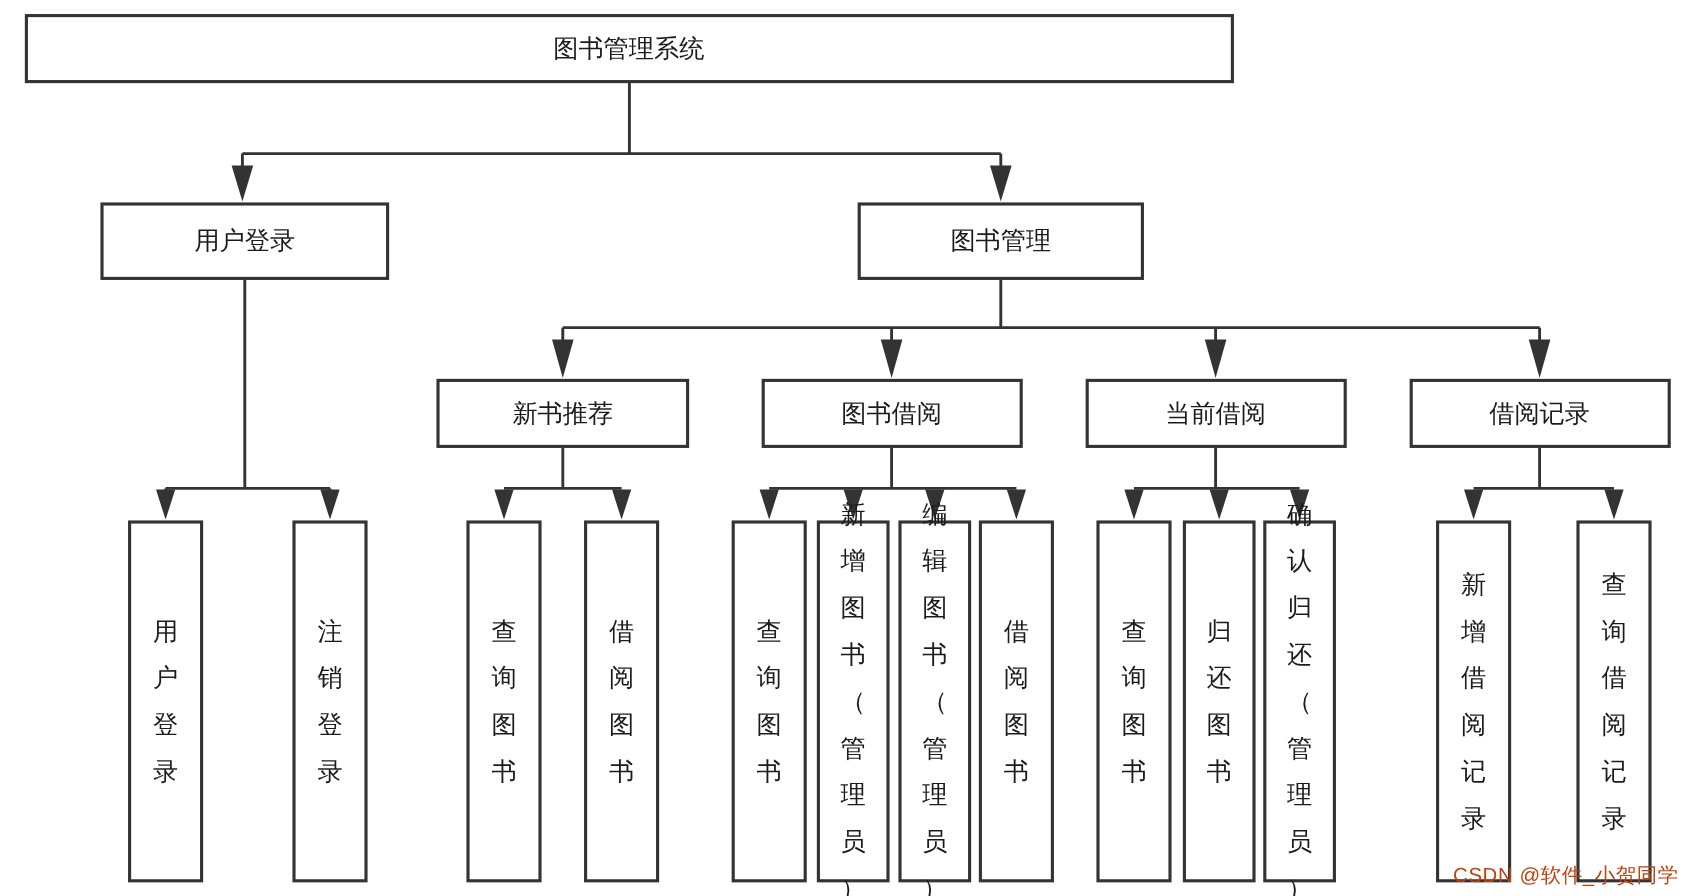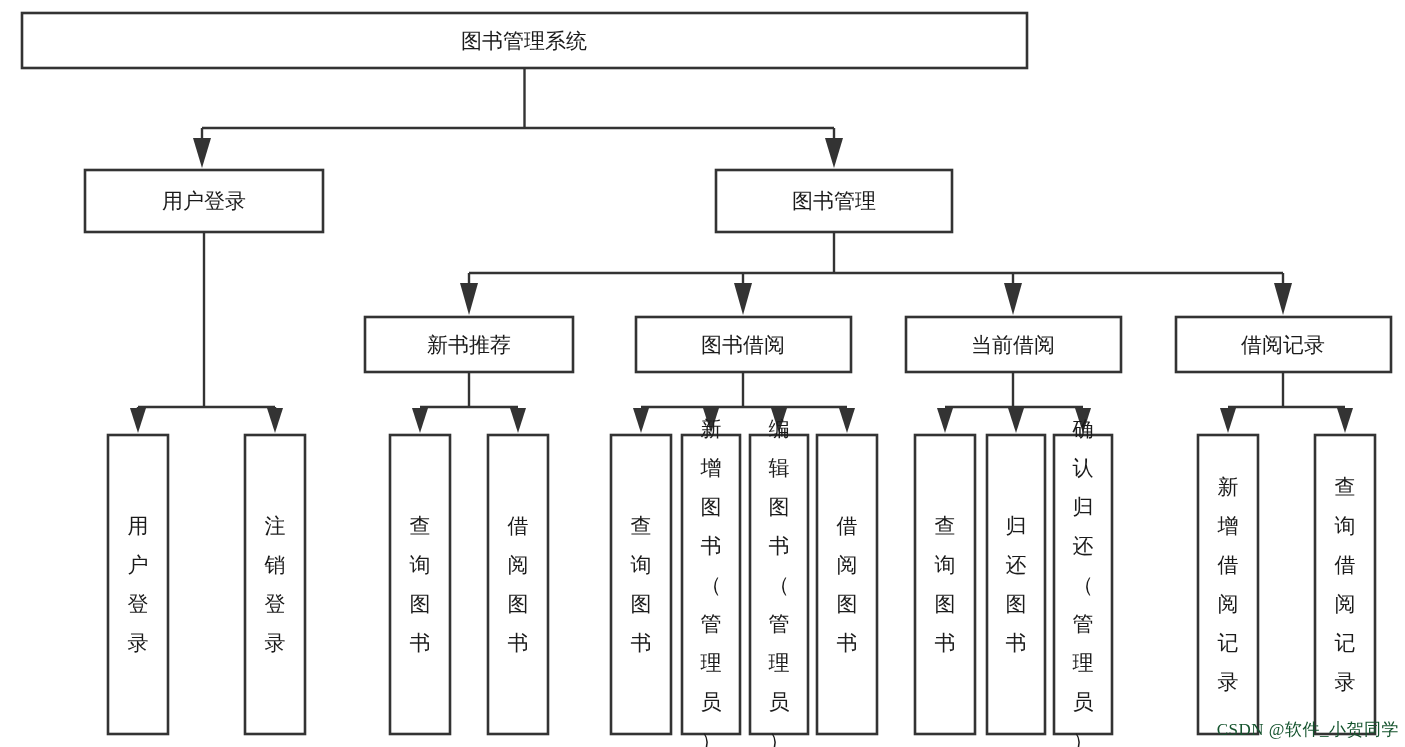--- a/index.html
+++ b/index.html
@@ -50,23 +50,23 @@
     fill: none;
   }
   .arrow-head {
     fill: #333333;
     stroke: none;
   }
   .watermark {
     position: absolute;
     right: 10px;
     bottom: 6px;
-    font-family: Liberation Serif, serif;
+    font-family: Liberation Sans, sans-serif;
     font-size: 17px;
-    color: #14532d;
+    color: #c2410c;
     white-space: nowrap;
     letter-spacing: 0.5px;
     user-select: none;
   }
 </style>
 </head>
 <body>
 
 <div id="diagram-root">
 

